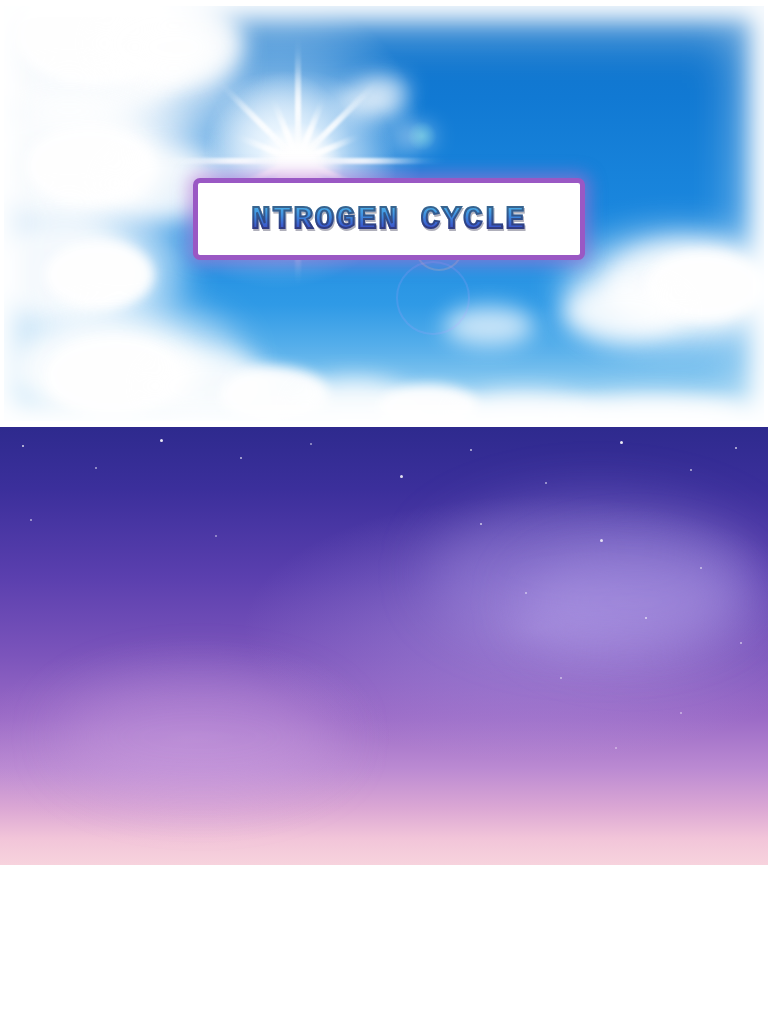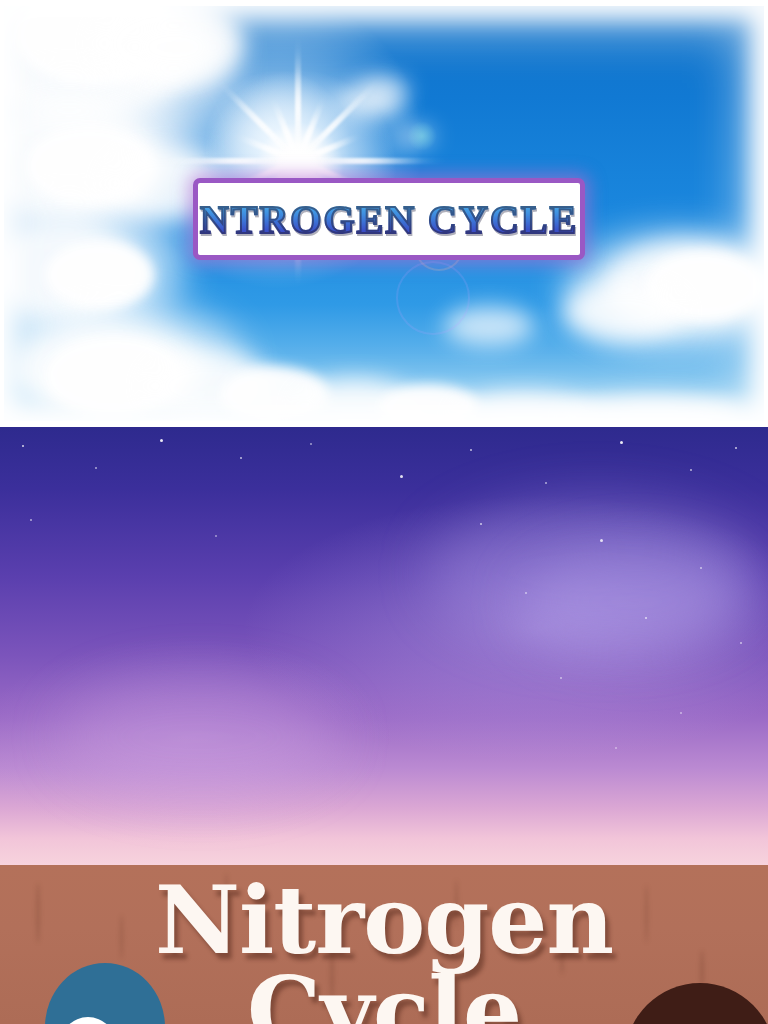--- a/index.html
+++ b/index.html
@@ -58,22 +58,22 @@
 
   .title-box{
     position:absolute;left:193px;top:178px;width:382px;height:72px;z-index:30;
     background:#ffffff;
     border:5px solid #9a58c4;
     border-radius:7px;
     box-shadow:0 0 16px 5px rgba(180,110,210,.55);
     display:flex;align-items:center;justify-content:center;
   }
   .title-text{
-    font-family:Liberation Serif, serif;
-    font-weight:700;font-size:40px;letter-spacing:2px;
+    font-family:Liberation Mono, monospace;
+    font-weight:700;font-size:32px;letter-spacing:2px;
     background:linear-gradient(180deg,#57c4ee 0%,#3f8fe0 38%,#3a52c9 72%,#3b2fb0 100%);
     -webkit-background-clip:text;background-clip:text;color:transparent;
     -webkit-text-stroke:2px rgba(40,40,70,.55);
     paint-order:stroke fill;
     white-space:nowrap;
     filter:drop-shadow(1px 2px 0 rgba(30,30,60,.35));
   }
 
   
   .galaxy-panel{
@@ -211,33 +211,14 @@
     <div class="star" style="left:645px;top:190px;width:2px;height:2px;opacity:.7;"></div>
     <div class="star" style="left:740px;top:215px;width:2px;height:2px;opacity:.6;"></div>
     <div class="star" style="left:560px;top:250px;width:2px;height:2px;opacity:.55;"></div>
     <div class="star" style="left:680px;top:285px;width:2px;height:2px;opacity:.5;"></div>
     <div class="star" style="left:615px;top:320px;width:2px;height:2px;opacity:.45;"></div>
 
     <div class="row" style="left:42px;top:462px;"></div>
 
   </div>
 
-  <div class="wood-panel">
-    <div class="grain" style="left:36px;top:18px;width:4px;height:60px;"></div>
-    <div class="grain" style="left:120px;top:50px;width:3px;height:44px;"></div>
-    <div class="grain" style="left:225px;top:8px;width:3px;height:40px;"></div>
-    <div class="grain" style="left:330px;top:80px;width:4px;height:55px;"></div>
-    <div class="grain" style="left:455px;top:15px;width:3px;height:48px;"></div>
-    <div class="grain" style="left:560px;top:60px;width:4px;height:50px;"></div>
-    <div class="grain" style="left:645px;top:20px;width:3px;height:58px;"></div>
-    <div class="grain" style="left:700px;top:85px;width:4px;height:42px;"></div>
-
-    <div class="circ" style="left:45px;top:98px;width:120px;height:128px;background:#2f6f96;"></div>
-    <div class="circ" style="left:60px;top:152px;width:56px;height:56px;background:#ffffff;"></div>
-    <div class="circ" style="left:625px;top:118px;width:150px;height:150px;background:#3f1d16;"></div>
-
-    <div class="wood-title">
-      <span>Nitrogen</span>
-      <span class="l2">Cycle</span>
-    </div>
-  </div>
 
 </div>
 
 </body></html>

